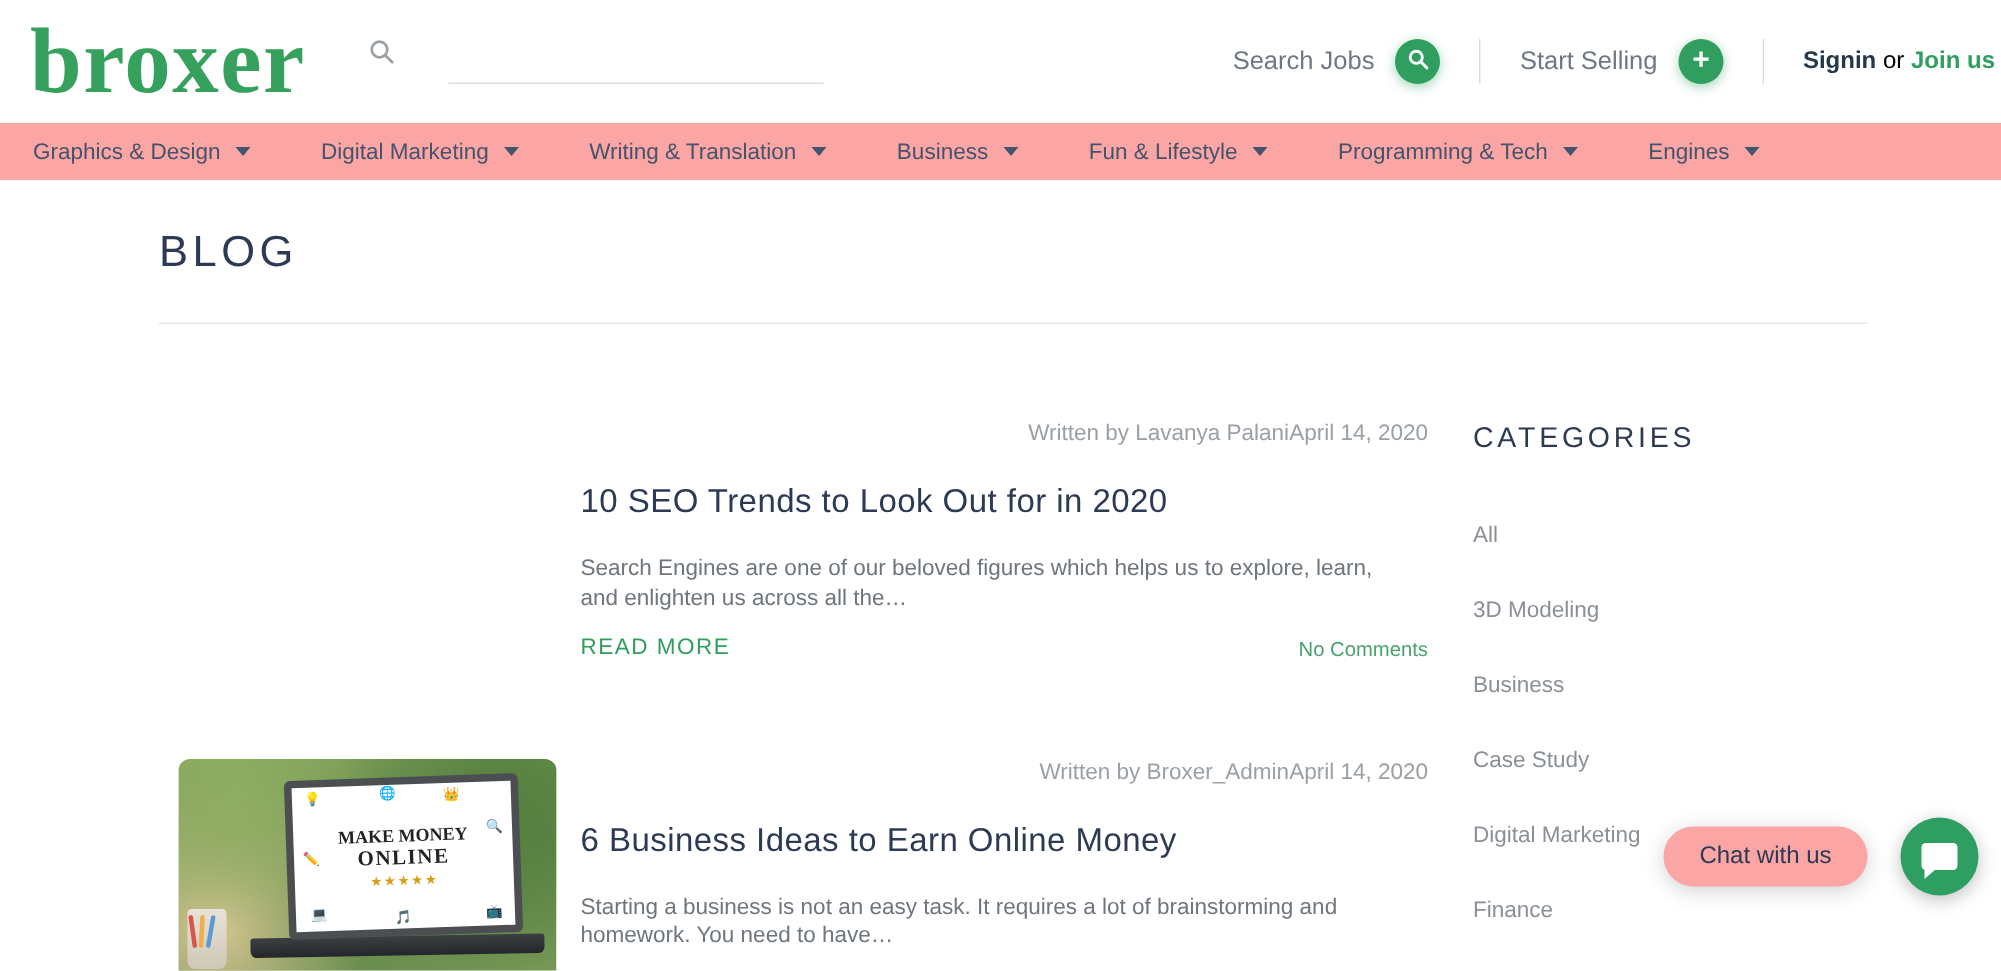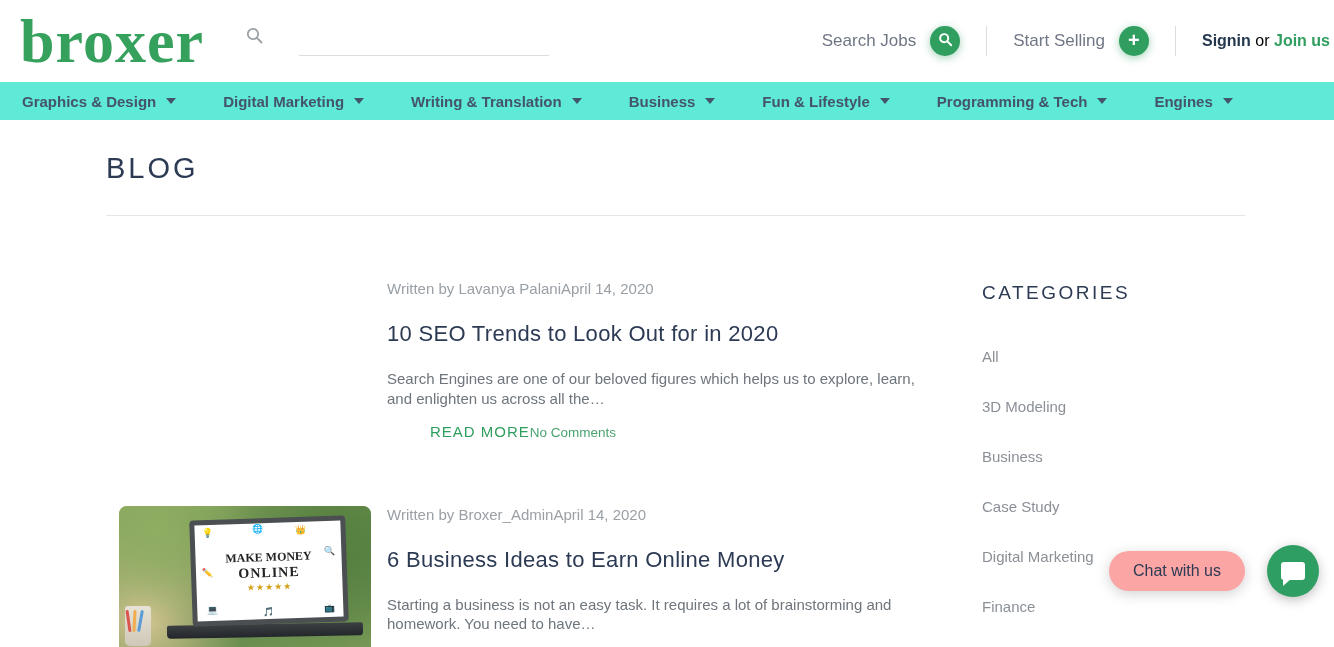--- a/index.html
+++ b/index.html
@@ -20,44 +20,44 @@
     display:flex; align-items:center; justify-content:center; margin-left:14px; cursor:pointer;
     box-shadow:0 2px 8px rgba(47,158,95,.45); color:#fff; }
   .plus-glyph { color:#fff; font-size:20px; font-weight:700; line-height:1; margin-top:-2px; }
   .v-div { width:1px; height:30px; background:#d9dde2; margin:0 26px; }
   .signin-wrap { font-size:16px; margin-right:2px; white-space:nowrap; }
   .signin { color:#23374d; font-weight:700; cursor:pointer; }
   .or { color:#000000; }
   .joinus { color:#2f9e5f; font-weight:700; cursor:pointer; }
 
   
-  .nav { height:38px; background:#5eead4; display:flex; align-items:center; padding-left:22px;font-weight:bold; }
+  .nav { height:38px; background:#fca5a5; display:flex; align-items:center; padding-left:22px; }
   .nav-item { display:flex; align-items:center; color:#44546a; font-size:15px;
     margin-right:47px; cursor:pointer; white-space:nowrap; }
   .caret { width:0; height:0; border-left:5px solid transparent; border-right:5px solid transparent;
     border-top:6px solid #44546a; margin-left:10px; display:inline-block; }
 
   
   .main { padding:0 89px 0 106px; }
   .page-title { margin-top:32px; font-size:29px; color:#2c3a54; letter-spacing:3px; font-weight:500; }
   .title-divider { border:none; border-top:1px solid #e6e6e6; margin-top:30px; }
   .content-row { display:flex; margin-top:64px; }
   .posts-col { width:846px; }
 
   .post { display:flex; margin-bottom:66px; }
   .post-media { width:252px; min-width:252px; height:160px; margin-left:13px; border-radius:8px;
     overflow:hidden; position:relative; }
   .post-media.empty { background:#fff; height:1px; }
   .post-body { flex:1; margin-left:16px; }
-  .post-meta { display:flex; justify-content:flex-start; color:#9aa0a6; font-size:15px; }
+  .post-meta { display:flex; justify-content:flex-end; color:#9aa0a6; font-size:15px; }
   .post-date { color:#9aa0a6; font-size:15px; }
   .post-title { margin-top:24px; font-size:22px; font-weight:500; color:#2c3a54;
     letter-spacing:.3px; cursor:pointer; }
   .post-excerpt { margin-top:22px; max-width:548px; font-size:15px; color:#6e757c; line-height:1.32; }
-  .post-foot { display:flex; align-items:flex-end; margin-top:14px;margin-left:43px; }
+  .post-foot { display:flex; justify-content:space-between; align-items:flex-end; margin-top:14px; }
   .read-more { color:#2f9e5f; font-size:15px; letter-spacing:1px; cursor:pointer; }
   .no-comments { color:#4aa36f; font-size:13.5px; cursor:pointer; }
 
   
   .photo-bg { position:absolute; inset:0;
     background:
       radial-gradient(circle at 15% 15%, #8fae62 0%, rgba(143,174,98,0) 38%),
       radial-gradient(circle at 85% 20%, #55803f 0%, rgba(85,128,63,0) 45%),
       radial-gradient(circle at 10% 70%, #d8c793 0%, rgba(216,199,147,0) 40%),
       linear-gradient(160deg, #8aa65e 0%, #5d8549 55%, #7d9c58 100%); }

